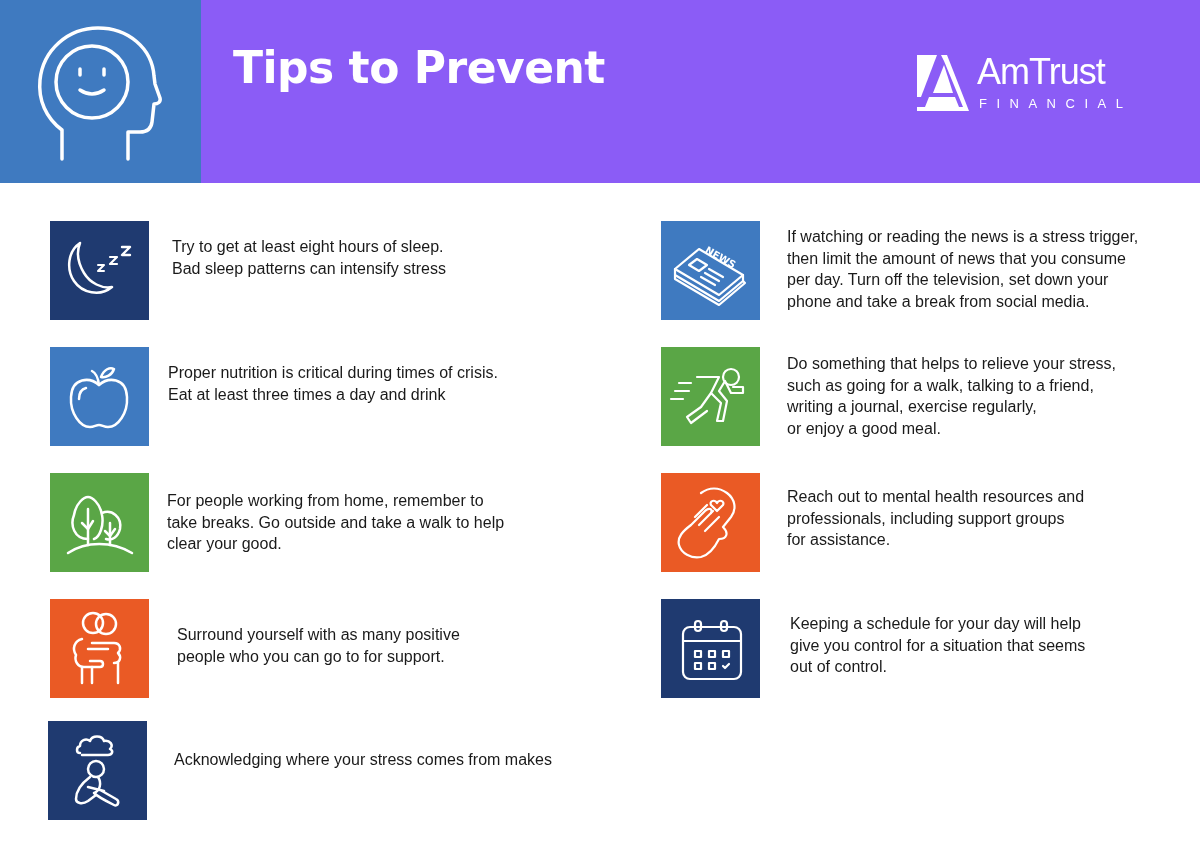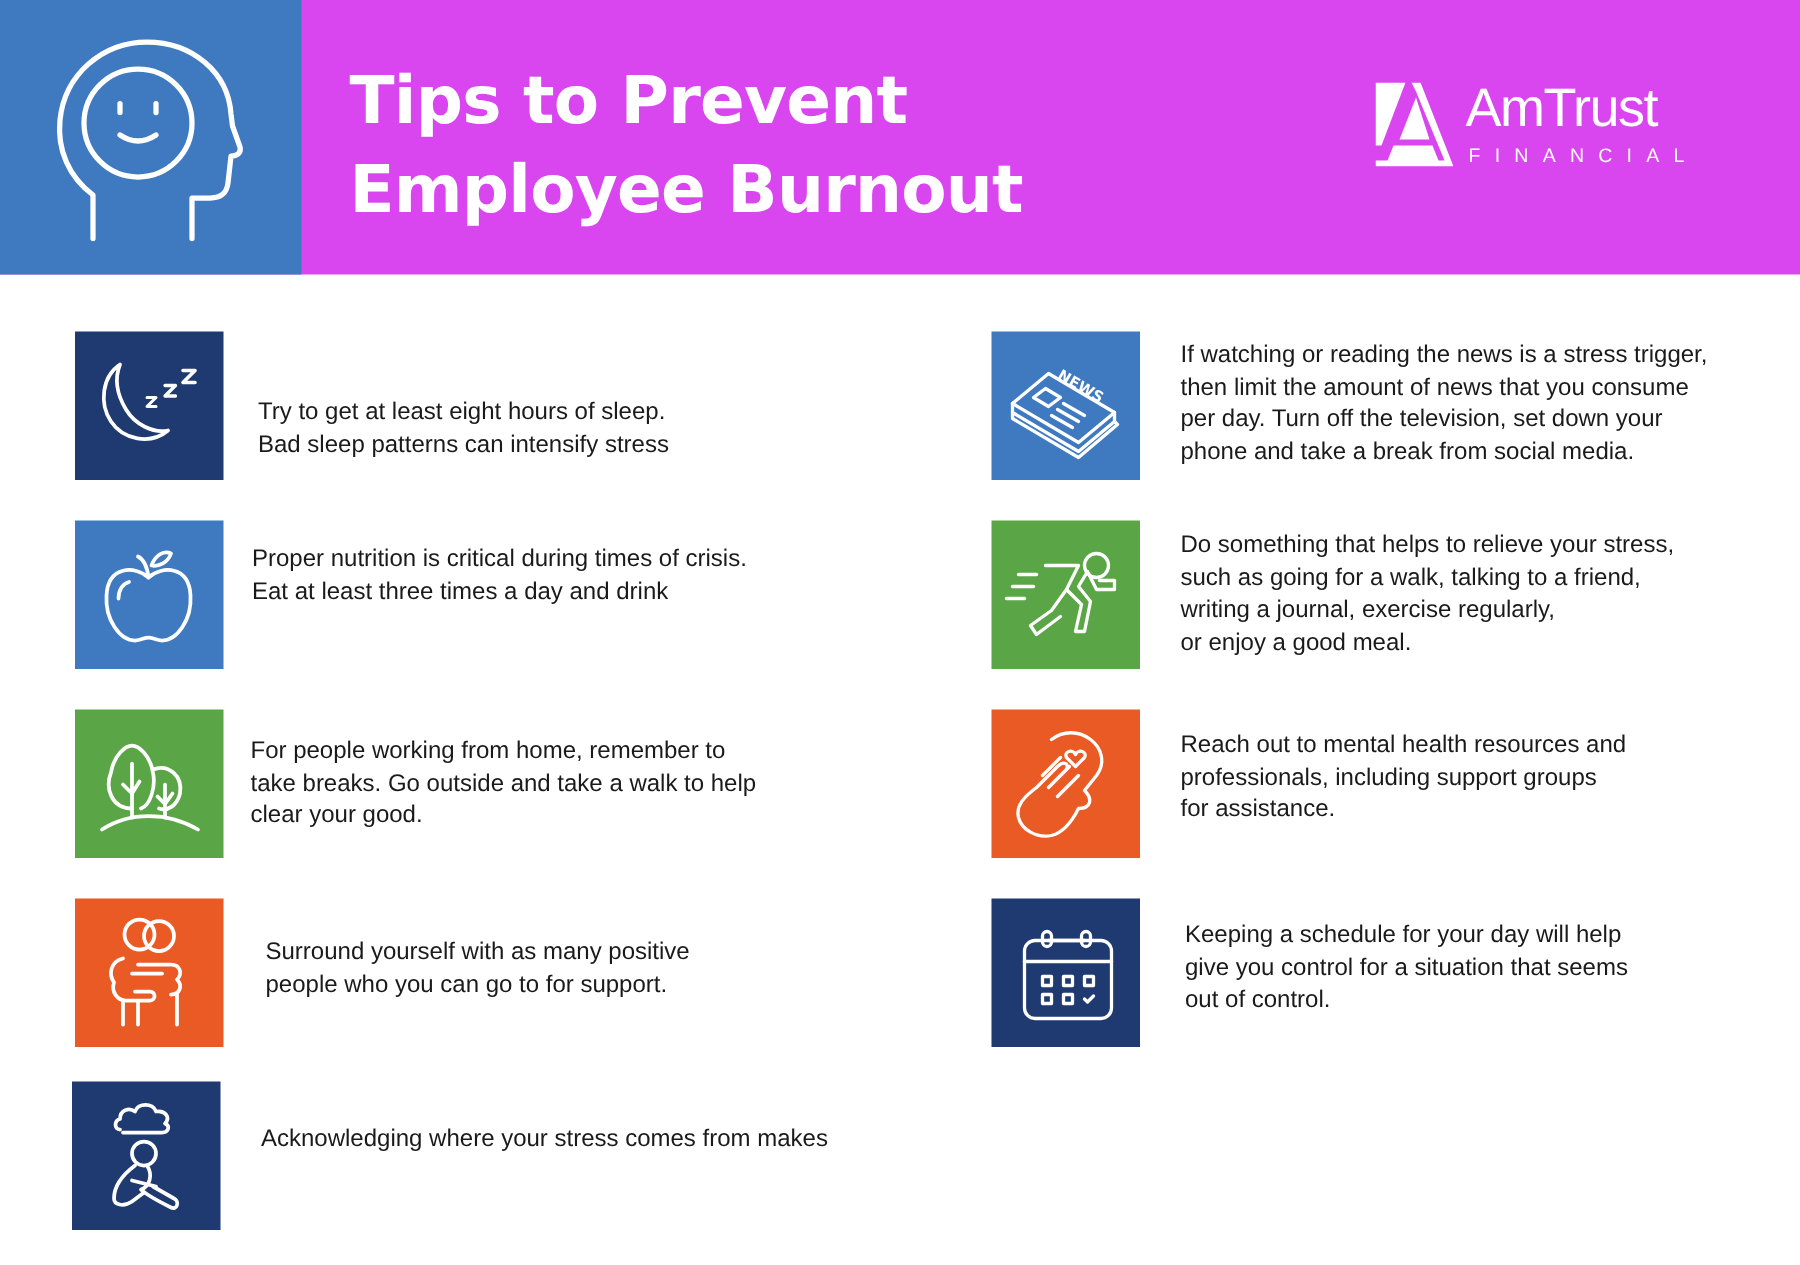--- a/index.html
+++ b/index.html
@@ -1,19 +1,19 @@
 <!DOCTYPE html>
 <html><head>
 <meta charset="utf-8">
 <style>
   * { box-sizing: border-box; margin: 0; padding: 0; }
   html, body { width: 1200px; height: 843px; background: #ffffff; overflow: hidden; }
   body { font-family: "Liberation Sans", "DejaVu Sans", sans-serif; color: #1a1a1a; position: relative; }
 
-  .header { position: absolute; left: 0; top: 0; width: 1200px; height: 183px; background: #d946ef; }
+  .header { position: absolute; left: 0; top: 0; width: 1200px; height: 183px; background: #8b5cf6; }
   .header-icon-box { position: absolute; left: 0; top: 0; width: 201px; height: 183px; background: #3f7ac0; }
   .header-icon-box svg { position: absolute; left: 36px; top: 26px; }
   .title { position: absolute; left: 233px; top: 38px; color: #ffffff; font-family: "DejaVu Sans", sans-serif; font-weight: bold; font-size: 44px; line-height: 59px; letter-spacing: -0.5px; }
   .logo { position: absolute; left: 917px; top: 55px; width: 240px; height: 60px; }
   .logo svg { position: absolute; left: 0; top: 0; }
   .logo-name { position: absolute; left: 60px; top: -6px; color: #ffffff; font-family: "Liberation Sans", sans-serif; font-size: 36px; letter-spacing: -1px; line-height: 46px; }
   .logo-sub { position: absolute; left: 62px; top: 42px; color: #ffffff; font-family: "Liberation Sans", sans-serif; font-size: 13px; letter-spacing: 9.5px; line-height: 14px; }
 
   .tip-icon { position: absolute; width: 99px; height: 99px; }
   .tip-icon svg { position: absolute; left: 0; top: 0; }
@@ -33,42 +33,41 @@
     <svg width="130" height="135" viewBox="0 0 130 135" fill="none" stroke="#ffffff" stroke-width="3.5" stroke-linecap="round" stroke-linejoin="round">
       <path d="M26 133 V104 C10 92 2 74 4 54 C7 24 32 2 62 2 C92 2 116 22 118 50 L119 58 L124 72 C125 76 122 78 118 78 L116 96 C115 104 110 106 104 106 H92 V133"></path>
       <circle cx="56" cy="56" r="36"></circle>
       <line x1="44" y1="43" x2="44" y2="49"></line>
       <line x1="68" y1="43" x2="68" y2="49"></line>
       <path d="M44 64 Q56 72 68 64"></path>
     </svg>
   </div>
   <div class="title">
     <div>Tips to Prevent</div>
-    <div>Employee Burnout</div>
   </div>
   <div class="logo">
     <svg width="52" height="56" viewBox="0 0 52 56">
       <polygon points="0,0 20,0 4,42 0,42" fill="#ffffff"></polygon>
       <polygon points="24,0 30,0 52,56 0,56 0,52 8,52 12,42 38,42 42,52 46,52 27,6" fill="#ffffff"></polygon>
       <polygon points="16,38 27,10 36,38" fill="#ffffff"></polygon>
     </svg>
     <div class="logo-name">AmTrust</div>
     <div class="logo-sub">FINANCIAL</div>
   </div>
 </div>
 
 <div class="tip-icon navy" style="left:50px; top:221px;">
   <svg width="99" height="99" viewBox="0 0 99 99" fill="none" stroke="#ffffff" stroke-width="2.5" stroke-linecap="round" stroke-linejoin="round">
     <path d="M30 22 C18 30 16 48 24 60 C32 72 50 76 62 66 C52 68 40 62 34 52 C28 42 26 32 30 22 Z"></path>
     <path d="M48 44 H54 L48 50 H54" stroke-width="2"></path>
     <path d="M60 36 H67 L60 43 H67" stroke-width="2.2"></path>
     <path d="M72 26 H80 L72 34 H80" stroke-width="2.4"></path>
   </svg>
 </div>
-<div class="tip-text" style="left:172px; top:236px;margin-top:28px;">
+<div class="tip-text" style="left:172px; top:236px;">
   <span>Try to get at least eight hours of sleep.</span>
   <span>Bad sleep patterns can intensify stress</span>
 </div>
 
 <div class="tip-icon blue" style="left:50px; top:347px;">
   <svg width="99" height="99" viewBox="0 0 99 99" fill="none" stroke="#ffffff" stroke-width="2.5" stroke-linecap="round" stroke-linejoin="round">
     <path d="M49 38 C40 30 22 30 21 50 C20 66 30 80 40 80 C44 80 46 78 49 78 C52 78 54 80 58 80 C68 80 78 66 77 50 C76 30 58 30 49 38 Z"></path>
     <path d="M49 38 C48 30 46 26 42 24"></path>
     <path d="M51 30 C54 22 60 20 64 22 C62 28 56 31 51 30 Z"></path>
     <path d="M29 52 C29 46 32 42 36 41"></path>

